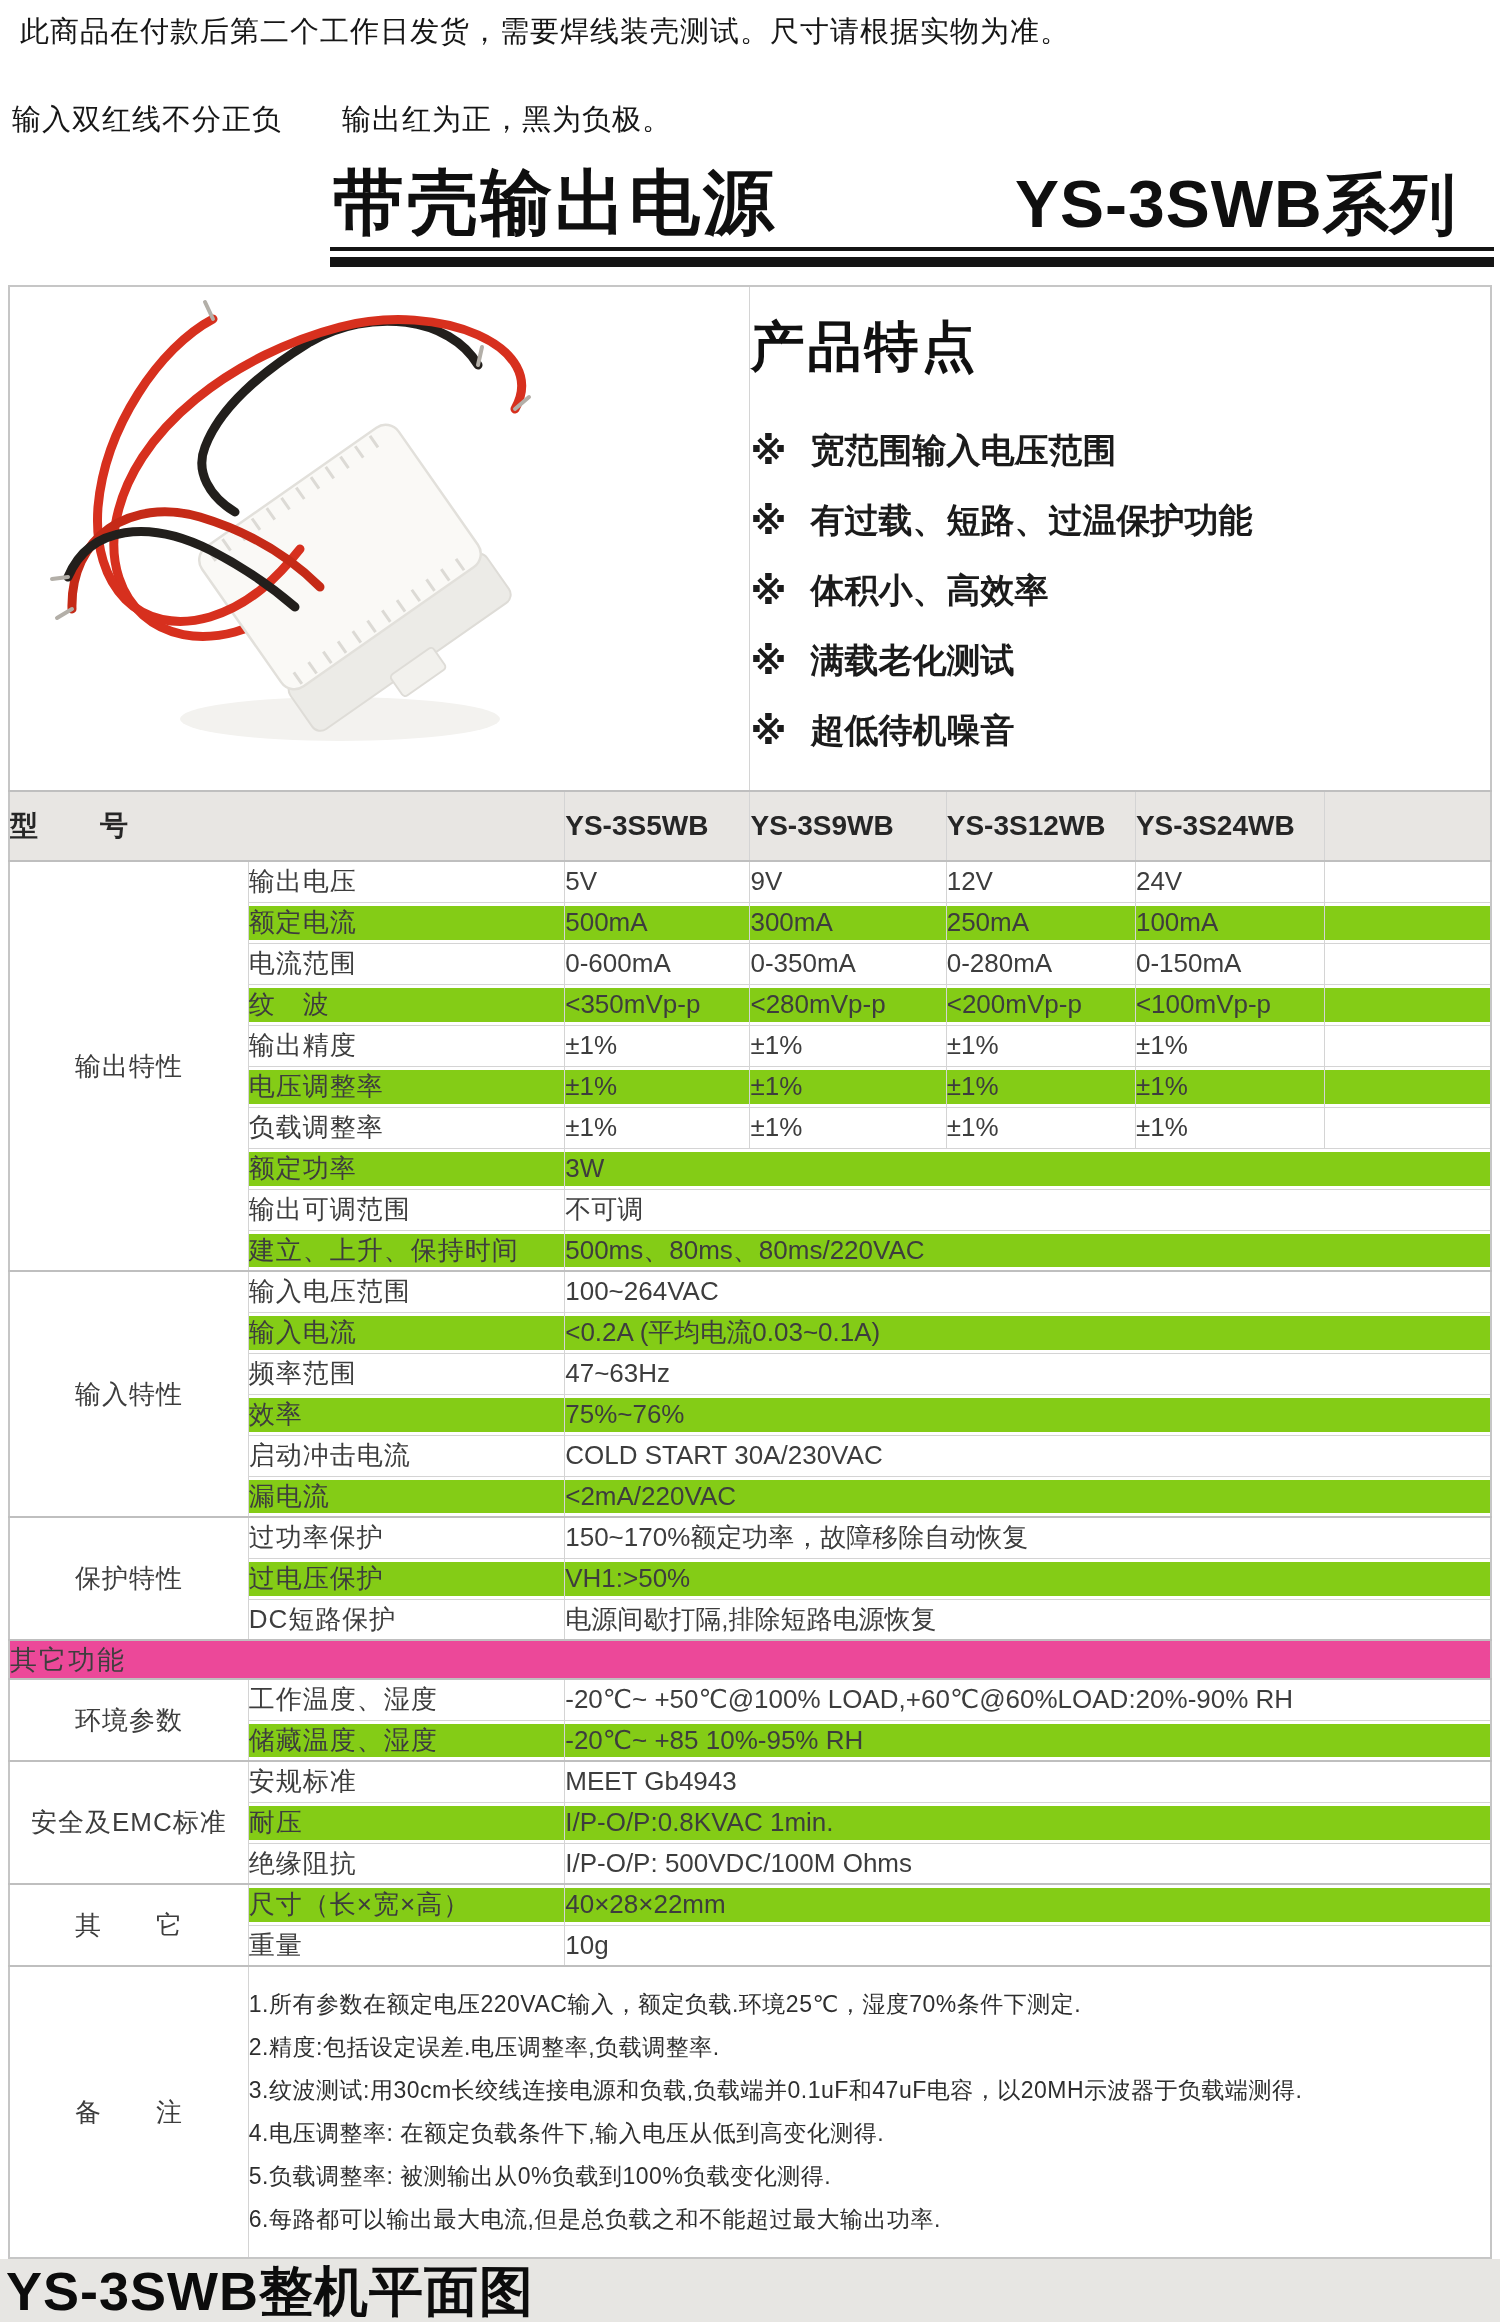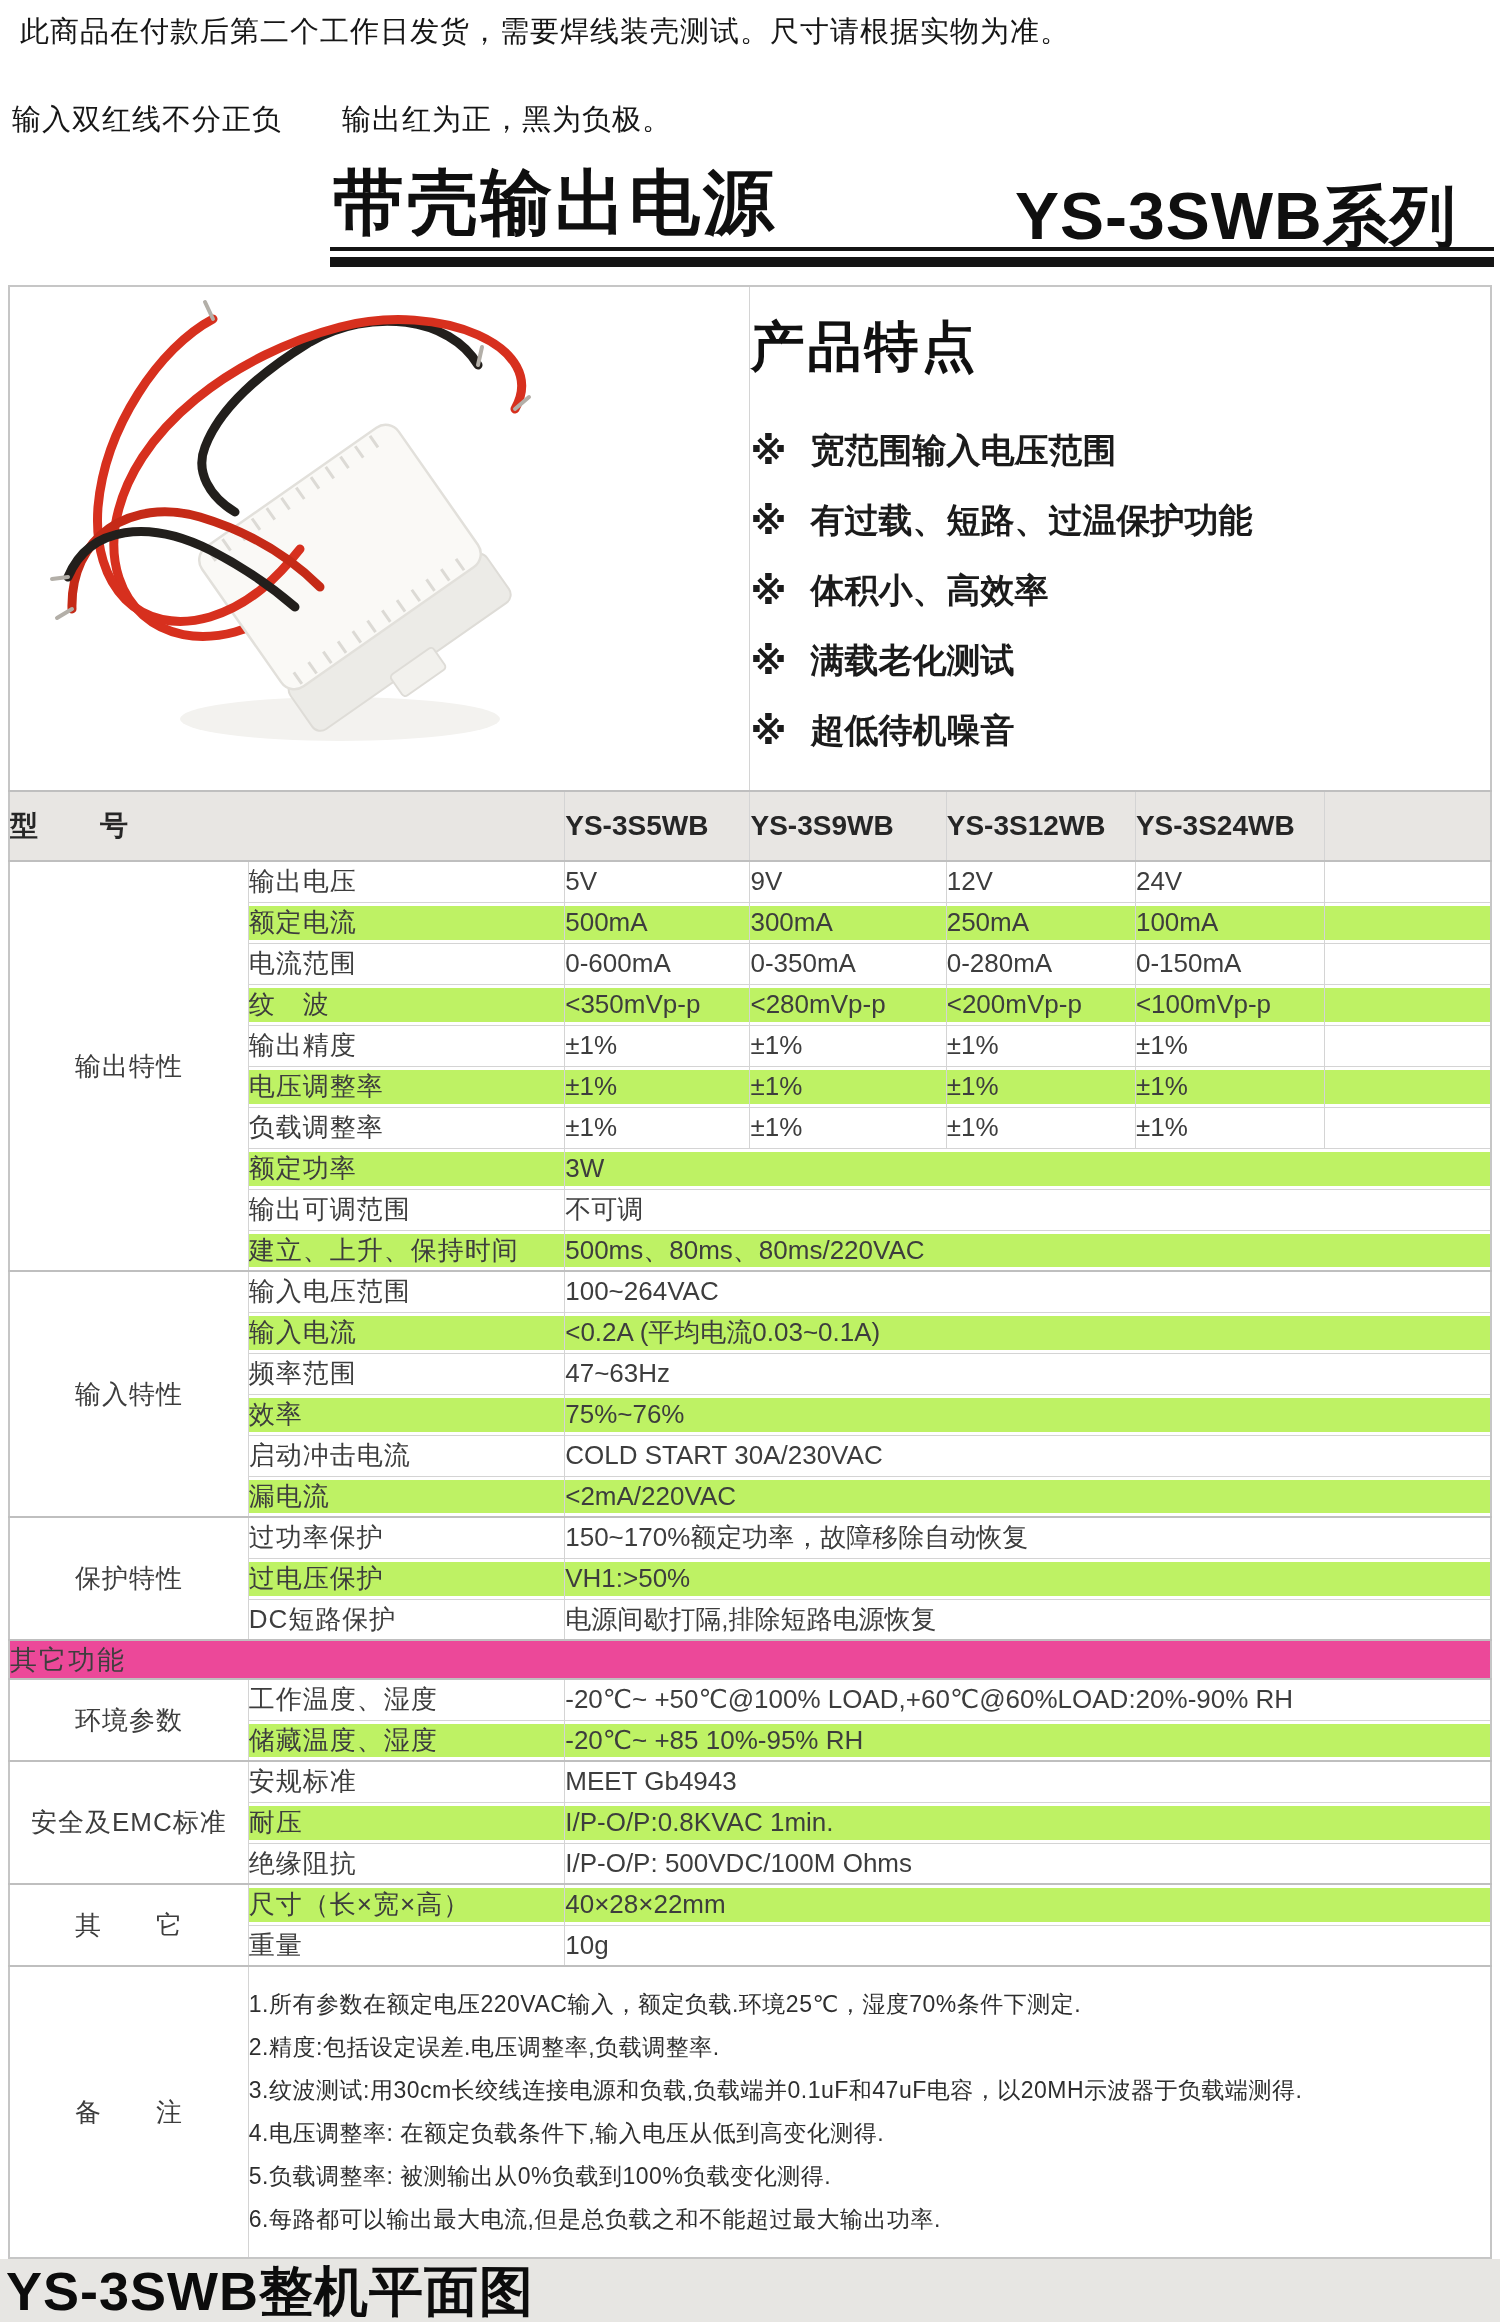--- a/index.html
+++ b/index.html
@@ -7,21 +7,21 @@
         font-family:"Liberation Sans","DejaVu Sans",sans-serif;color:#333;}
 
   
   .note{position:absolute;font-size:29px;color:#161616;white-space:nowrap;letter-spacing:1px;}
   .note1{left:20px;top:12px;}
   .note2{left:38px;top:56px;}
   .note3{left:12px;top:100px;}
 
   
   .title-left{position:absolute;left:333px;top:156px;font-size:71px;font-weight:bold;color:#0f0f0f;letter-spacing:3px;}
-  .title-right{position:absolute;left:1015px;top:172px;font-size:66px;font-weight:bold;color:#0f0f0f;letter-spacing:1px;}
+  .title-right{position:absolute;left:1015px;top:160px;font-size:66px;font-weight:bold;color:#0f0f0f;letter-spacing:1px;}
   .header-rule{position:absolute;left:330px;top:247px;width:1164px;}
   .rule-thin{height:4px;background:#141414;}
   .rule-thick{height:10px;background:#141414;margin-top:6px;}
 
   
   table.spec{position:absolute;top:285px;left:8px;width:1484px;border-collapse:collapse;table-layout:fixed;
              border:2px solid #c6c6c6;}
   .spec td{border:1px solid #d4d4d4;font-size:26px;color:#3d3d3d;padding:0;vertical-align:middle;overflow:hidden;}
   .spec tr{height:41px;}
   tr.photo-row{height:498px;}
@@ -37,21 +37,21 @@
   .feat{height:70px;display:flex;align-items:center;font-size:34px;font-weight:bold;color:#1b1b1b;white-space:nowrap;}
   .feat-mark{margin-right:24px;font-size:37px;}
 
   .model-row td{background:#e8e6e3;font-weight:bold;font-size:28px;color:#262626;}
   .model-cell{padding-left:20px;}
   .center-in-first{display:inline-block;width:239px;text-align:left;letter-spacing:2px;}
 
   .group-cell{text-align:center;font-size:27px;color:#474747;background:#fff;letter-spacing:1px;}
   .param-cell{padding-left:34px;letter-spacing:1px;}
   .value-cell{padding-left:24px;font-size:27px;color:#3a3a3a;}
-  .shaded{background:#bef264;box-shadow:inset 0 3px 0 #ffffff,inset 0 -3px 0 #ffffff;}
+  .shaded{background:#84cc16;box-shadow:inset 0 3px 0 #ffffff,inset 0 -3px 0 #ffffff;}
 
   .banner-row td{background:#ec4899;font-size:27px;color:#3e3e3e;}
 
   .notes-cell{vertical-align:top;padding:14px 8px 0 30px;}
   .note-line{font-size:23px;line-height:43px;color:#2e2e2e;white-space:nowrap;letter-spacing:0.5px;}
 
   
   .footer-band{position:absolute;left:0;top:2259px;width:1500px;height:63px;background:#e7e6e3;}
   .footer-band span{display:inline-block;margin-left:6px;font-size:54px;font-weight:bold;color:#0c0c0c;line-height:64px;letter-spacing:1px;}
 </style>

